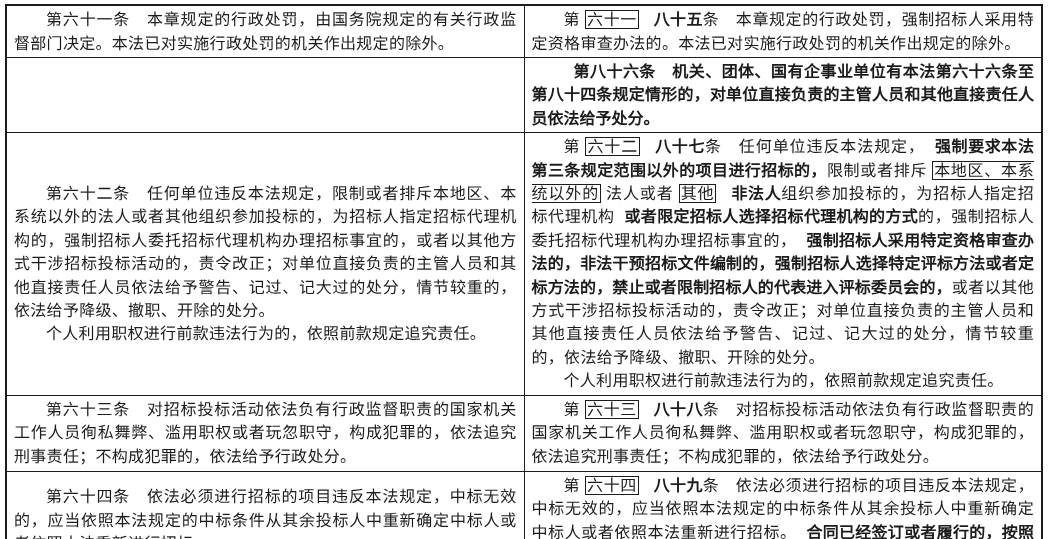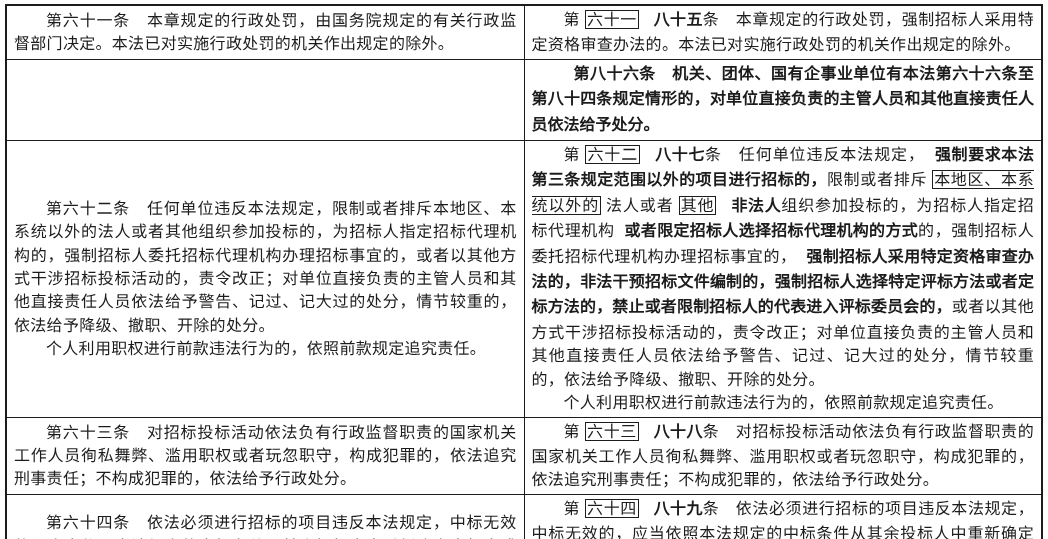--- a/index.html
+++ b/index.html
@@ -43,21 +43,21 @@
     margin: 0;
     text-indent: 2em;
     text-align: justify;
     font-size: 16px;
     line-height: 23.4px;
     letter-spacing: 0.3px;
   }
   .seg-normal { font-weight: normal; }
   .seg-added {
     font-weight: bold;
-    font-family: Liberation Mono, monospace;
+    font-family: Liberation Serif, serif;
     letter-spacing: 0;
     padding-left: 10px;
   }
   .seg-deleted {
     border: 1px solid #1c1c1c;
     padding: 0 1px;
     margin: 0 5px;
   }
 </style>
 </head>

